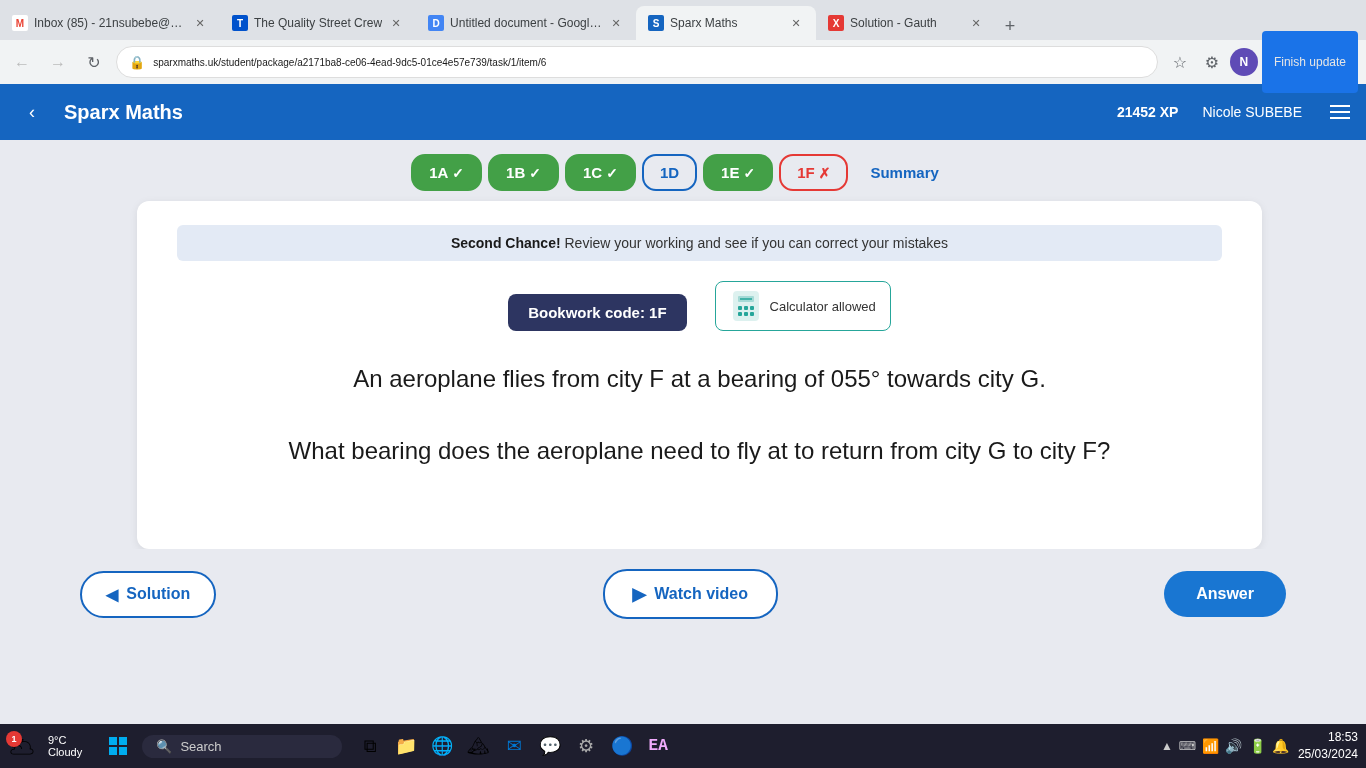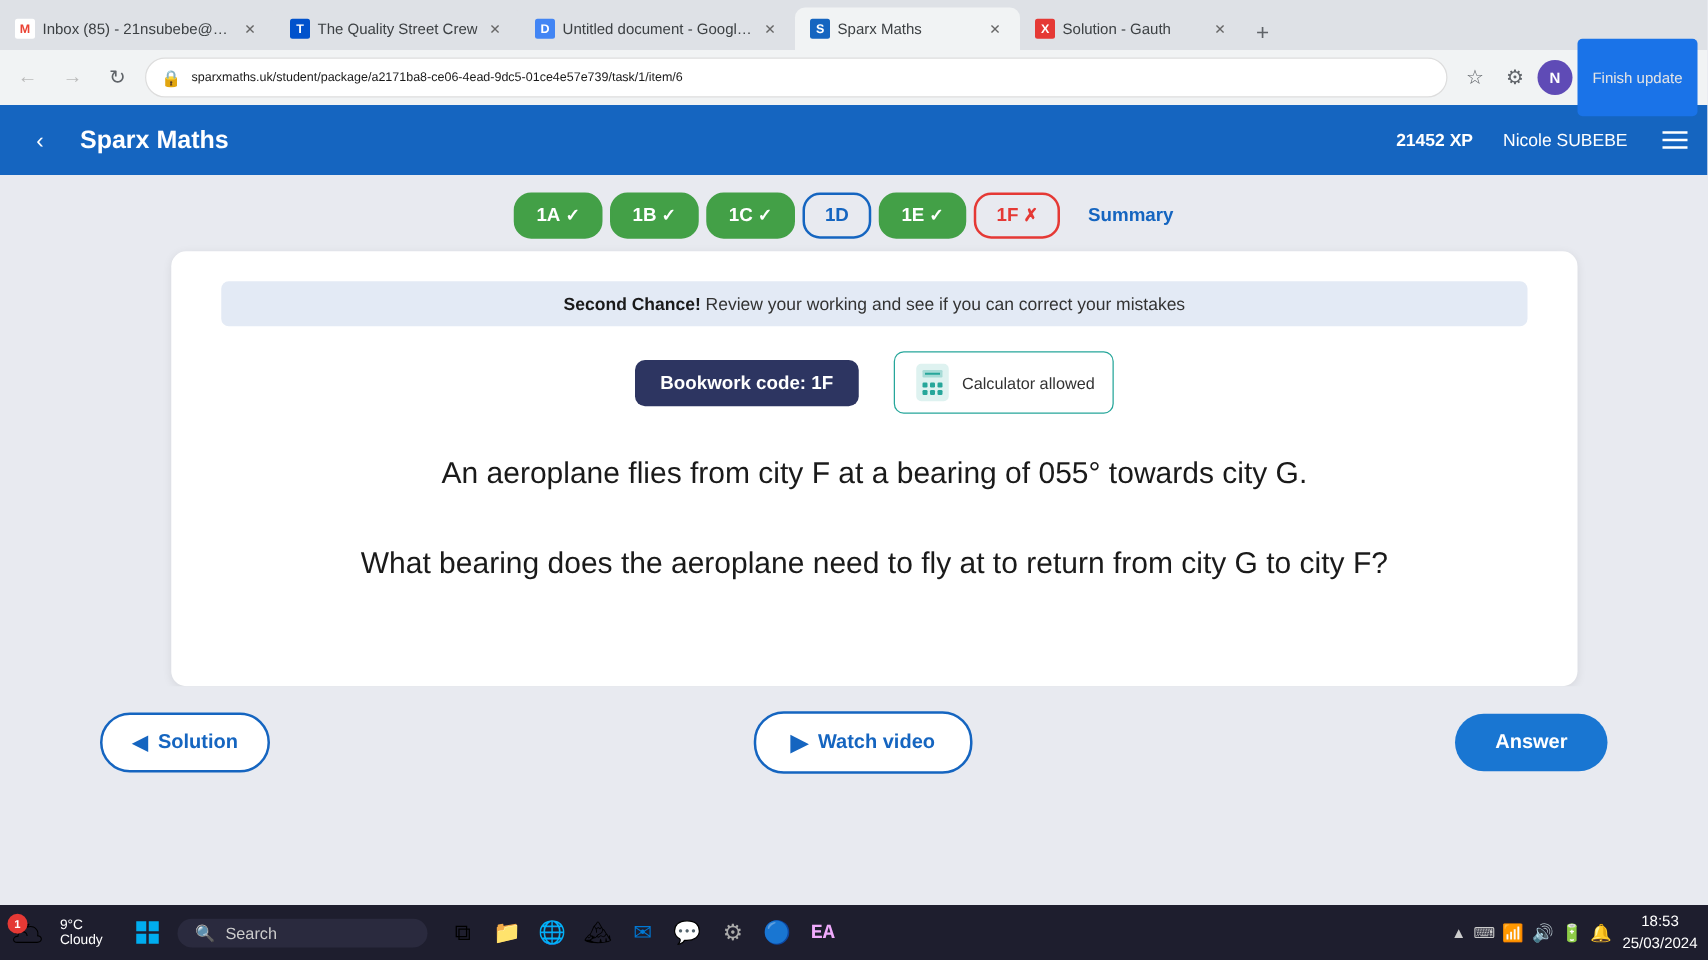--- a/index.html
+++ b/index.html
@@ -27,52 +27,52 @@
     .app-header { background: #1565c0; display: flex; align-items: center; padding: 0 16px; height: 56px; color: white; gap: 16px; }
     .app-header .back-btn { width: 32px; height: 32px; border-radius: 50%; display: flex; align-items: center; justify-content: center; cursor: pointer; font-size: 18px; color: white; }
     .app-logo { font-size: 20px; font-weight: bold; color: white; flex: 1; }
     .app-header .xp { font-size: 14px; font-weight: bold; color: white; margin-right: 8px; }
     .app-header .username { font-size: 14px; color: white; margin-right: 12px; }
     .hamburger { display: flex; flex-direction: column; gap: 4px; cursor: pointer; }
     .hamburger span { width: 20px; height: 2px; background: white; display: block; }
 
     
     .task-tabs { display: flex; justify-content: center; align-items: center; gap: 6px; padding: 14px 0 10px; background: #e8eaf0; }
-    .task-tab { display: flex; align-items: flex-start; gap: 4px; padding: 8px 16px; border-radius: 14px; font-size: 15px; font-weight: 600; cursor: pointer; border: 2px solid transparent; }
+    .task-tab { display: flex; align-items: center; gap: 4px; padding: 8px 16px; border-radius: 14px; font-size: 15px; font-weight: 600; cursor: pointer; border: 2px solid transparent; }
     .task-tab.green { background: #43a047; color: white; border-color: #43a047; }
     .task-tab.inactive { background: transparent; color: #1565c0; border-color: #1565c0; }
     .task-tab.red { background: transparent; color: #e53935; border-color: #e53935; }
     .task-tab.summary { background: transparent; color: #1565c0; border: none; font-weight: 600; }
     .checkmark { font-size: 14px; }
     .cross { color: #e53935; font-size: 14px; }
 
     
     .main-content { padding: 0 104px; background: #e8eaf0; margin-left: 33px; }
     .question-card { background: white; border-radius: 12px; padding: 24px 40px 40px; box-shadow: 0 2px 8px rgba(0,0,0,0.08); }
 
     .second-chance-banner { background: #e3eaf5; border-radius: 6px; padding: 10px 20px; text-align: center; font-size: 14px; color: #333; margin-bottom: 20px; }
     .second-chance-banner strong { color: #1a1a1a; font-weight: 700; }
 
-    .bookwork-row { display: flex; align-items: center; justify-content: center; gap: 28px; margin-bottom: 30px; }
+    .bookwork-row { display: flex; align-items: flex-end; justify-content: center; gap: 28px; margin-bottom: 30px; }
     .bookwork-code { background: #2d3561; color: white; border-radius: 8px; padding: 10px 20px; font-size: 15px; font-weight: 600; }
     .calculator-badge { display: flex; align-items: center; gap: 8px; border: 1.5px solid #26a69a; border-radius: 8px; padding: 8px 14px; color: #333; font-size: 13px; }
     .calc-icon { width: 32px; height: 32px; }
 
     .question-text { text-align: center; font-size: 24px; color: #1a1a1a; line-height: 1.5; margin: 20px 0 40px; }
 
     
     .bottom-bar { display: flex; align-items: center; justify-content: space-between; padding: 20px 80px; background: #e8eaf0; }
     .prev-btn { border: 2px solid #1565c0; color: #1565c0; background: white; border-radius: 24px; padding: 12px 24px; font-size: 16px; font-weight: 600; cursor: pointer; display: flex; align-items: center; gap: 8px; }
     .watch-btn { border: 2px solid #1565c0; color: #1565c0; background: white; border-radius: 24px; padding: 12px 28px; font-size: 16px; font-weight: 600; cursor: pointer; display: flex; align-items: center; gap: 8px; }
     .answer-btn { background: #1976d2; color: white; border: none; border-radius: 24px; padding: 14px 32px; font-size: 16px; font-weight: 600; cursor: pointer; }
     .taskbar { position: fixed; bottom: 0; left: 0; width: 1366px; height: 44px; background: #1a1a2e; display: flex; align-items: center; padding: 0 8px; gap: 4px; }
     .taskbar-search { display: flex; align-items: center; background: #2a2a3e; border-radius: 20px; padding: 4px 14px; gap: 8px; color: #ccc; font-size: 13px; width: 200px; }
     .taskbar-icon { width: 32px; height: 32px; display: flex; align-items: center; justify-content: center; cursor: pointer; }
     .taskbar-right { margin-left: auto; display: flex; align-items: center; gap: 8px; }
-    .taskbar-time { color: white; font-size: 12px; text-align: center; line-height: 1.4; }
+    .taskbar-time { color: white; font-size: 12px; text-align: right; line-height: 1.4; }
     .taskbar-sys-icons { display: flex; align-items: center; gap: 6px; color: white; font-size: 14px; }
 
     
     .favicon-gmail { background: white; color: #ea4335; font-size: 10px; font-weight: bold; display: flex; align-items: center; justify-content: center; border-radius: 2px; }
     .favicon-trello { background: #0052cc; color: white; font-size: 10px; font-weight: bold; display: flex; align-items: center; justify-content: center; border-radius: 2px; }
     .favicon-docs { background: #4285f4; color: white; font-size: 10px; font-weight: bold; display: flex; align-items: center; justify-content: center; border-radius: 2px; }
     .favicon-sparx { background: #1565c0; color: white; font-size: 10px; font-weight: bold; display: flex; align-items: center; justify-content: center; border-radius: 2px; }
     .favicon-solution { background: #e53935; color: white; font-size: 10px; font-weight: bold; display: flex; align-items: center; justify-content: center; border-radius: 2px; }
   </style>
 </head>

